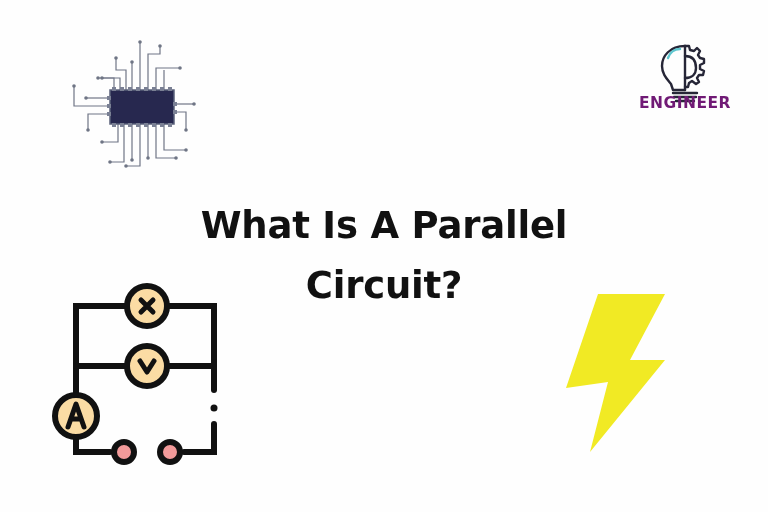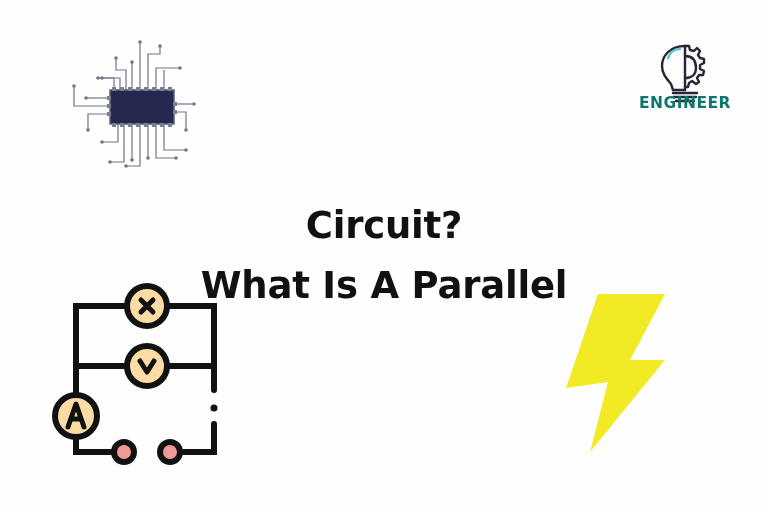--- a/index.html
+++ b/index.html
@@ -1,20 +1,20 @@
 <!DOCTYPE html>
 <html><head>
 <meta charset="utf-8">
 <style>
   html, body { margin:0; padding:0; }
   body { width:768px; height:512px; background:#fefefe; position:relative; overflow:hidden; font-family:"DejaVu Sans", sans-serif; }
   .abs { position:absolute; }
   #chip { left:62px; top:34px; width:150px; height:140px; }
   #logo { left:630px; top:38px; width:110px; height:100px; }
-  #logo-text { left:620px; top:94px; width:130px; text-align:center; color:#0f766e; font-weight:bold; line-height:18px; }
+  #logo-text { left:620px; top:94px; width:130px; text-align:center; color:#701a75; font-weight:bold; line-height:18px; }
   #logo-text .l1 { font-size:15.5px; letter-spacing:0.5px; display:block; }
   #logo-text .l2 { font-size:15.5px; letter-spacing:0.5px; display:block; }
   #title { left:150px; top:196px; width:468px; text-align:center; color:#111; font-family:"DejaVu Sans", sans-serif; font-weight:bold; font-size:37px; line-height:60px; letter-spacing:-0.2px; }
   #circuit { left:44px; top:282px; width:190px; height:190px; }
   #bolt { left:560px; top:288px; width:110px; height:170px; }
 </style>
 </head>
 <body>
 
 <svg id="chip" class="abs" viewBox="0 0 150 140">
@@ -99,22 +99,22 @@
     <path d="M55 8 L59 8 L60 12 L64 13 L67 10 L70 13 L68 17 L70 20 L74 21 L74 25 L70 27 L70 31 L74 33 L73 37 L69 37 L67 40 L69 44 L66 46 L62 43 L59 45 L58 49 L55 49"></path>
     <path d="M43 55 H67 M44 59 H66 M46 63 H64"></path>
   </g>
   <path d="M38 20 C40 14 45 11 50 11" fill="none" stroke="#5fc6cf" stroke-width="2.4" stroke-linecap="round"></path>
 </svg>
 <div id="logo-text" class="abs">
   <span class="l1">ENGINEER</span>
 </div>
 
 <div id="title" class="abs">
+  <div>What Is A Parallel</div>
   <div>Circuit?</div>
-  <div>What Is A Parallel</div>
 </div>
 
 <svg id="circuit" class="abs" viewBox="0 0 190 190">
   <g stroke="#111" stroke-width="6" fill="none" stroke-linecap="round">
     <path d="M84 24 H32 V112"></path>
     <path d="M122 24 H170 V80"></path>
     <path d="M84 84 H32"></path>
     <path d="M122 84 H170"></path>
     <path d="M170 80 V108"></path>
     <path d="M170 142 V170 H140"></path>

